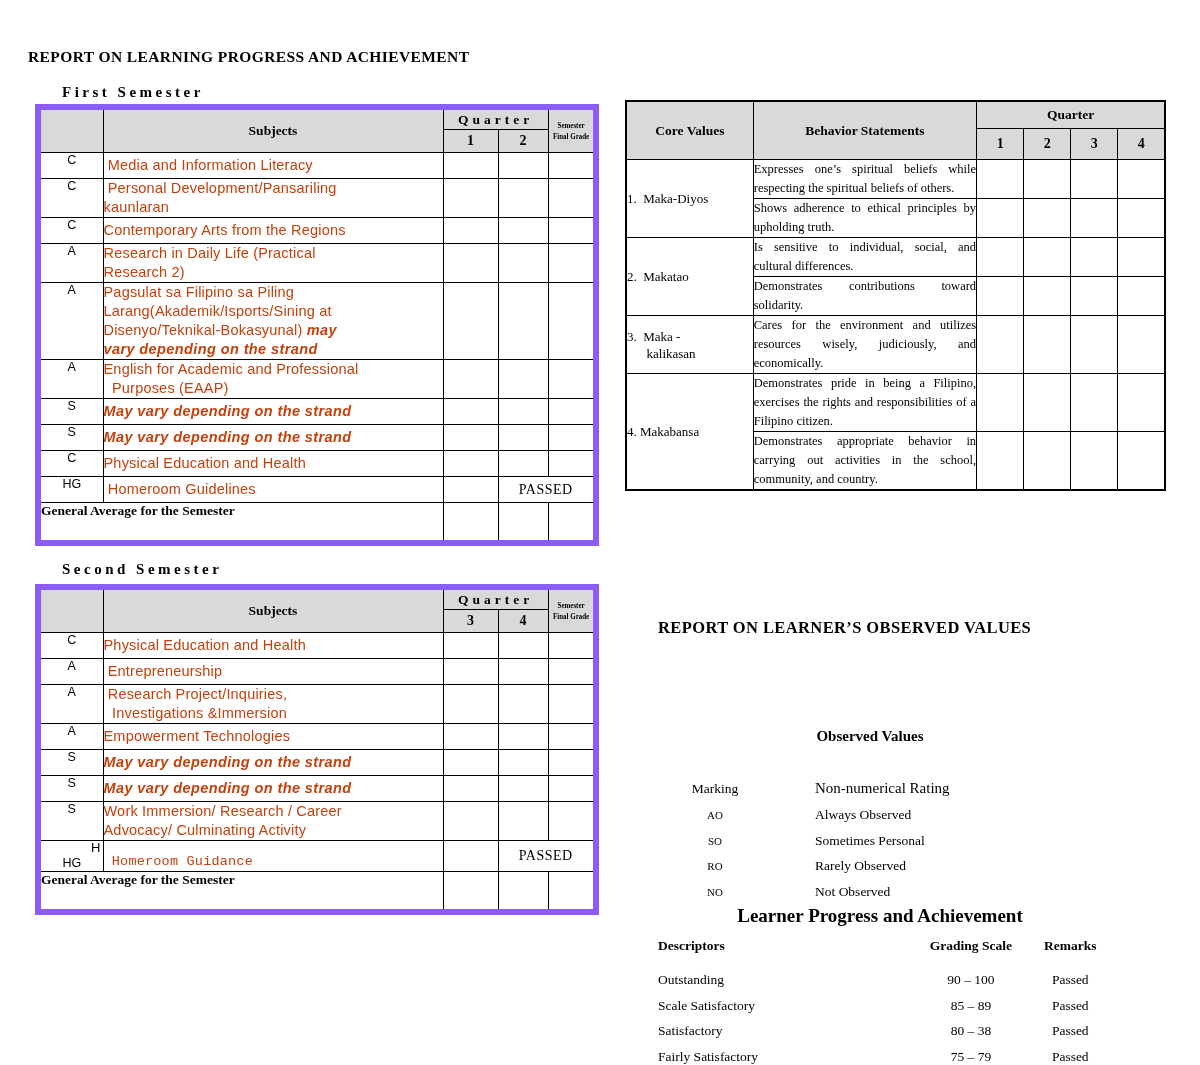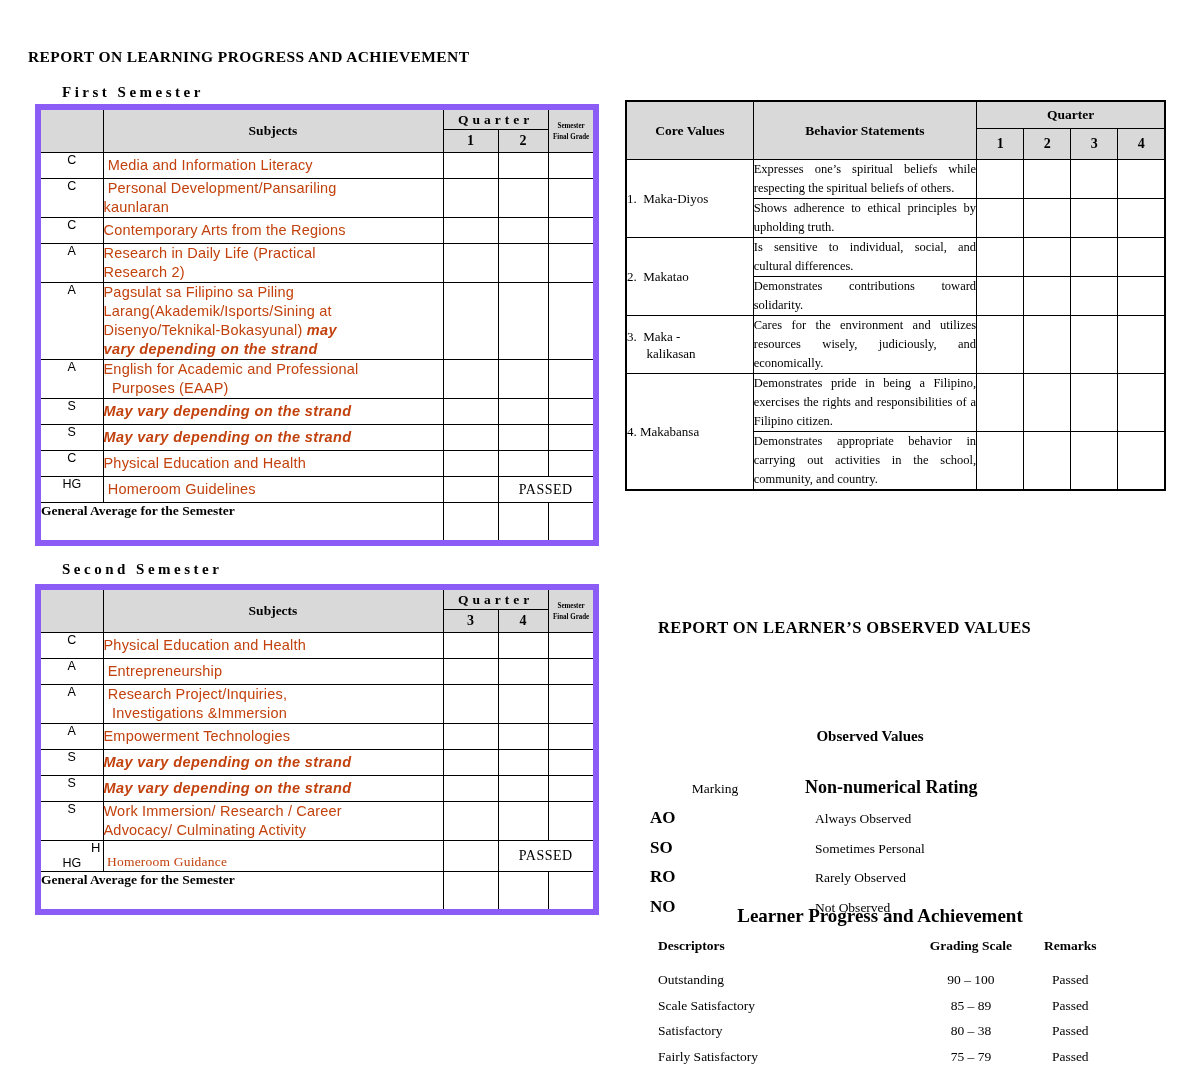--- a/index.html
+++ b/index.html
@@ -34,21 +34,21 @@
     text-align:center; vertical-align:top; padding-top:3px;
   }
   .track-cell .stray { text-align:right; padding-right:2px; line-height:14px; font-size:13px; }
   .track-cell .trackmain { text-align:center; line-height:16px; }
   .subject-cell {
     font-family:"Liberation Sans", sans-serif; font-size:14.5px;
     line-height:19px; padding:3px 2px 3px 4px; white-space:pre-wrap;
     color:#c2410c; letter-spacing:0.2px;
   }
   .subject-cell .emph { font-weight:bold; font-style:italic; letter-spacing:0.4px; }
-  .serif-subj { font-family:Liberation Serif, serif; font-size:13.5px; vertical-align:bottom; }
+  .serif-subj { font-family:Liberation Mono, monospace; font-size:13.5px; vertical-align:bottom; }
   .grade-cell { height:25px; }
   .subj-row td { min-height:25px; }
   .passed-cell { font-family:"Liberation Serif", serif; font-size:14px; text-align:center; letter-spacing:0.5px; }
   .avg-label { font-weight:bold; font-size:13.5px; padding:3px 0 0 62px; vertical-align:top; }
   .avg-row td { height:37px; }
 
   
   .cv-table { width:541px; border:2px solid #000; }
   .cv-table th, .cv-table td { border:1.5px solid #000; padding:0; }
   .cv-table thead th { background:#d9d9d9; font-weight:bold; }
@@ -63,22 +63,22 @@
     padding:1px 5px 3px 6px; line-height:19px;
   }
   .cv-q {}
 
   
   .ov-title { text-align:center; font-weight:bold; font-size:15px; margin-bottom:14px; }
   .ov-head, .ov-row { display:flex; align-items:baseline; }
   .ov-head { margin-bottom:10px; }
   .ov-row { margin-bottom:9.5px; }
   .ov-mark-h { width:130px; text-align:center; font-weight:normal; font-size:13.5px;margin-top:22px; }
-  .ov-rate-h { margin-left:25px; font-weight:bold; font-size:18px; }
-  .ov-mark { width:130px; text-align:left; font-weight:bold; font-size:17px; }
+  .ov-rate-h { margin-left:35px; font-weight:normal; font-size:15px; }
+  .ov-mark { width:130px; text-align:center; font-weight:normal; font-size:11px; }
   .ov-rate { margin-left:35px; font-size:13.5px; }
 
   
   .lp-title { text-align:center; font-weight:bold; font-size:19px; margin-bottom:11px; }
   .lp-head, .lp-row { display:flex; align-items:baseline; }
   .lp-head { font-weight:bold; font-size:13.5px; margin-bottom:18px; }
   .lp-row { font-size:13.5px; margin-bottom:9.5px; }
   .lp-desc { width:255px; padding-left:8px; }
   .lp-scale { width:120px; text-align:center; }
   .lp-rem { width:80px; text-align:center; }

